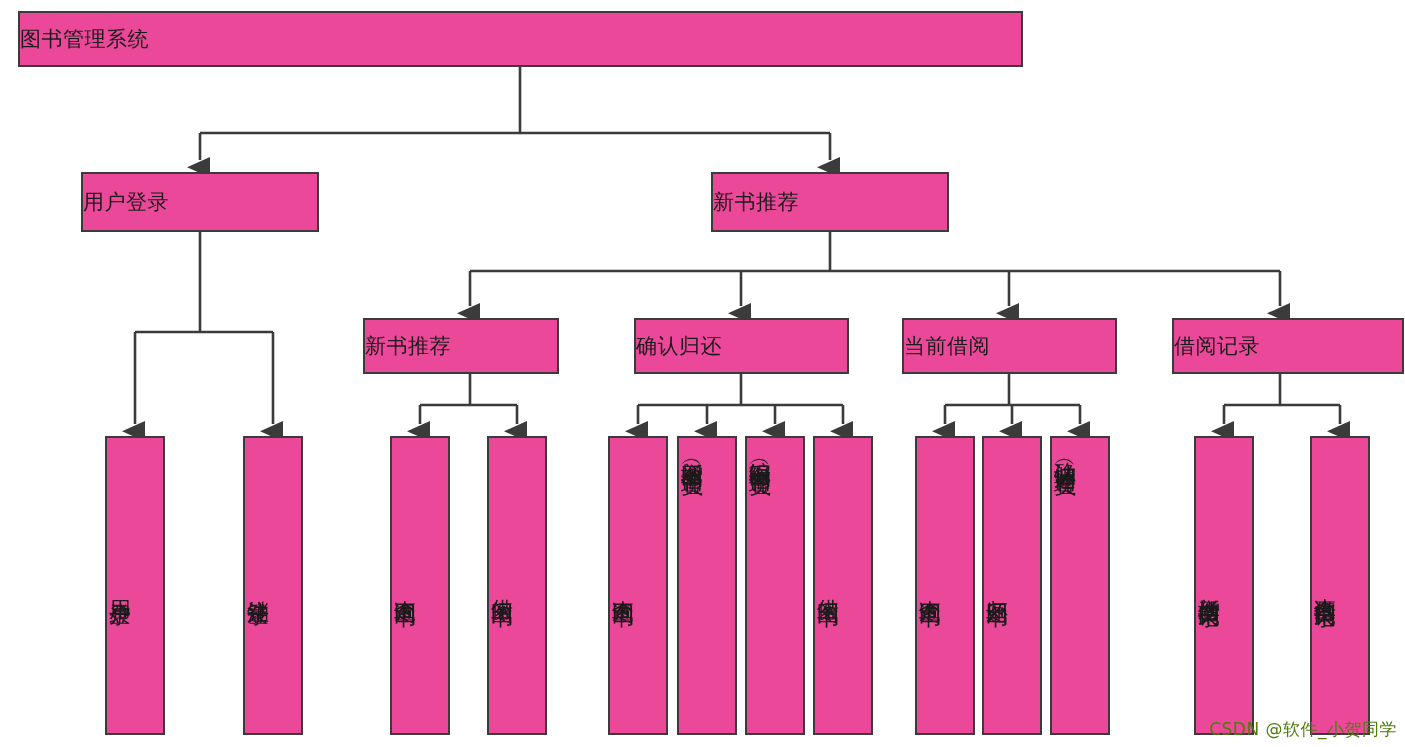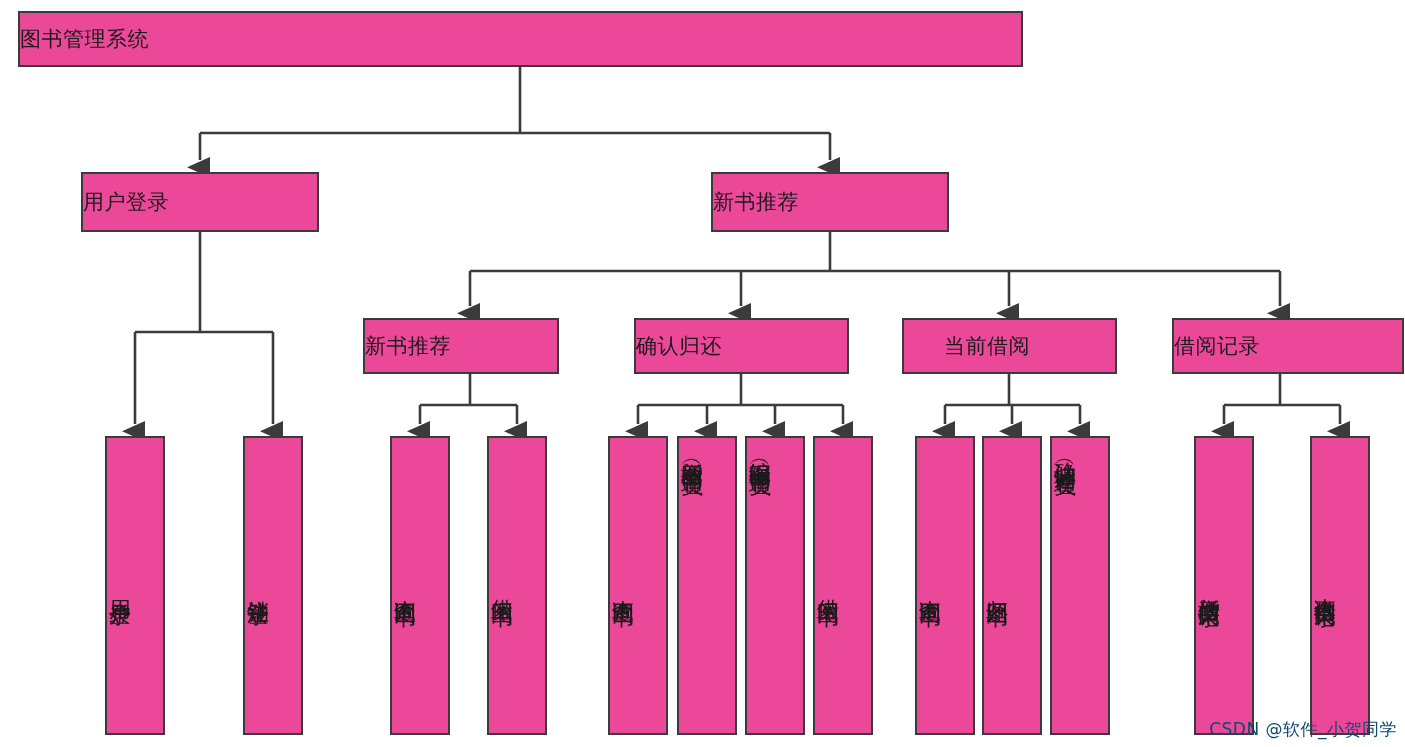--- a/index.html
+++ b/index.html
@@ -56,21 +56,21 @@
   }
   .node.vertical.center-v {
     align-items: center;
     padding-top: 0;
   }
   #watermark {
     position: absolute;
     right: 8px;
     bottom: 6px;
     font-size: 17px;
-    color: #0c4a6e;
+    color: #4d7c0f;
     letter-spacing: 0.5px;
     white-space: nowrap;
     user-select: none;
   }
 </style>
 </head>
 <body>
 
 <div id="canvas-wrap">
 
@@ -134,21 +134,21 @@
   <div class="node" id="node-l2-1" style="left: 711px; top: 172px; width: 238px; height: 60px;">
     <span class="label">新书推荐</span>
   </div>
 
   <div class="node" id="node-l3-0" style="left: 363px; top: 318px; width: 196px; height: 56px;">
     <span class="label">新书推荐</span>
   </div>
   <div class="node" id="node-l3-1" style="left: 634px; top: 318px; width: 215px; height: 56px;">
     <span class="label">确认归还</span>
   </div>
-  <div class="node" id="node-l3-2" style="left: 902px; top: 318px; width: 215px; height: 56px; padding-left: 40px;">
+  <div class="node" id="node-l3-2" style="left: 902px; top: 318px; width: 215px; height: 56px;">
     <span class="label">当前借阅</span>
   </div>
   <div class="node" id="node-l3-3" style="left: 1172px; top: 318px; width: 232px; height: 56px;">
     <span class="label">借阅记录</span>
   </div>
 
   <div class="node vertical center-v" id="leaf-0" style="left: 105px; top: 436px; width: 60px; height: 299px;">
     <span class="label">用户登录</span>
   </div>
   <div class="node vertical center-v" id="leaf-1" style="left: 243px; top: 436px; width: 60px; height: 299px;">

